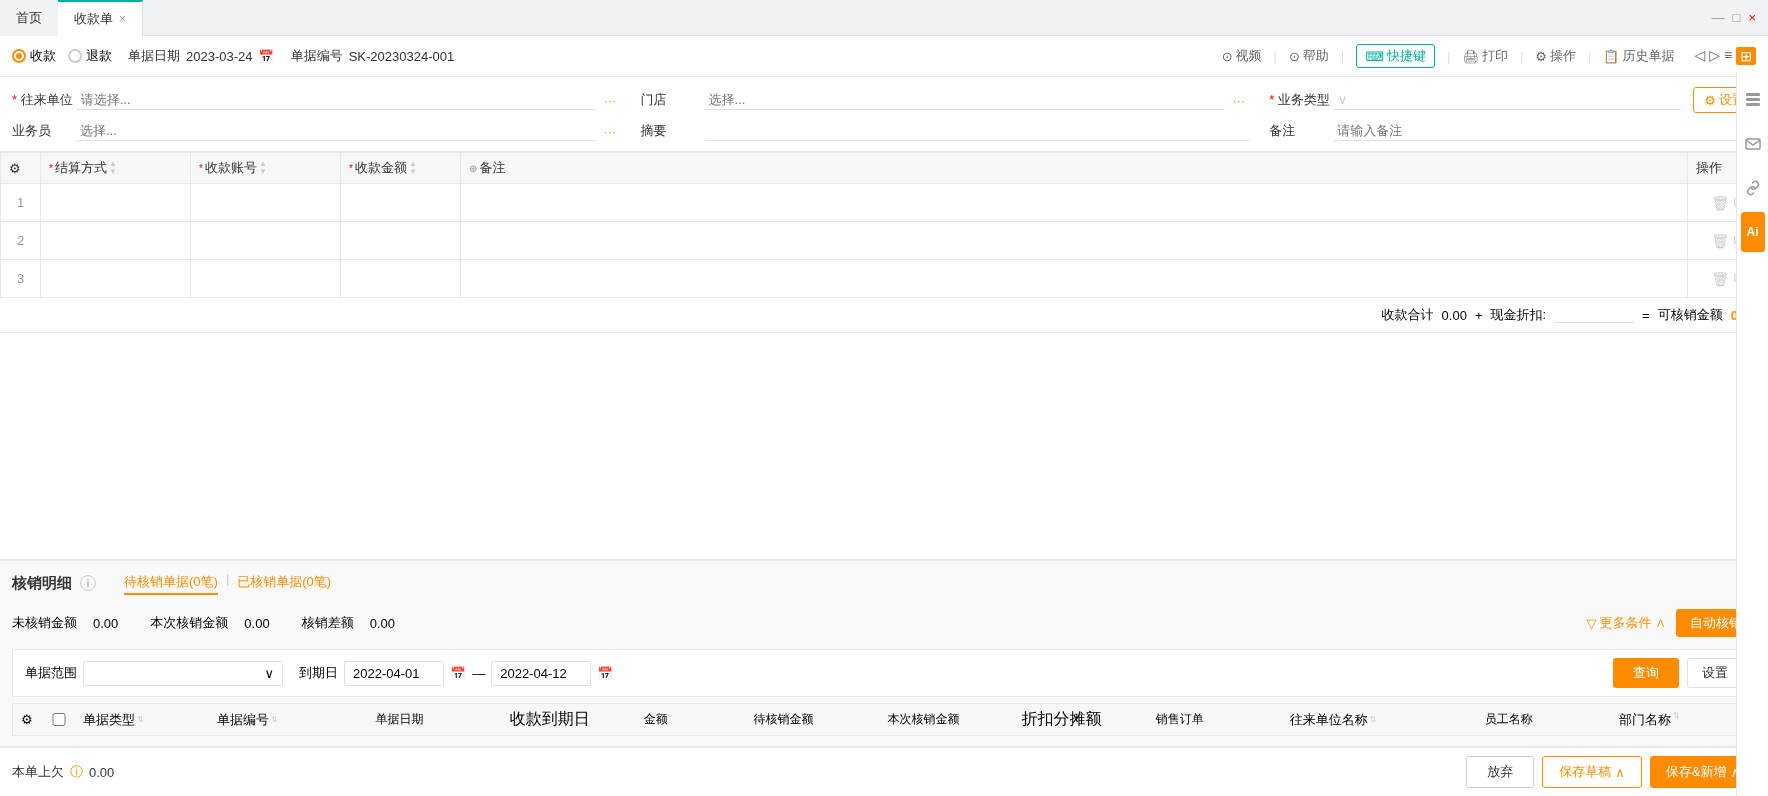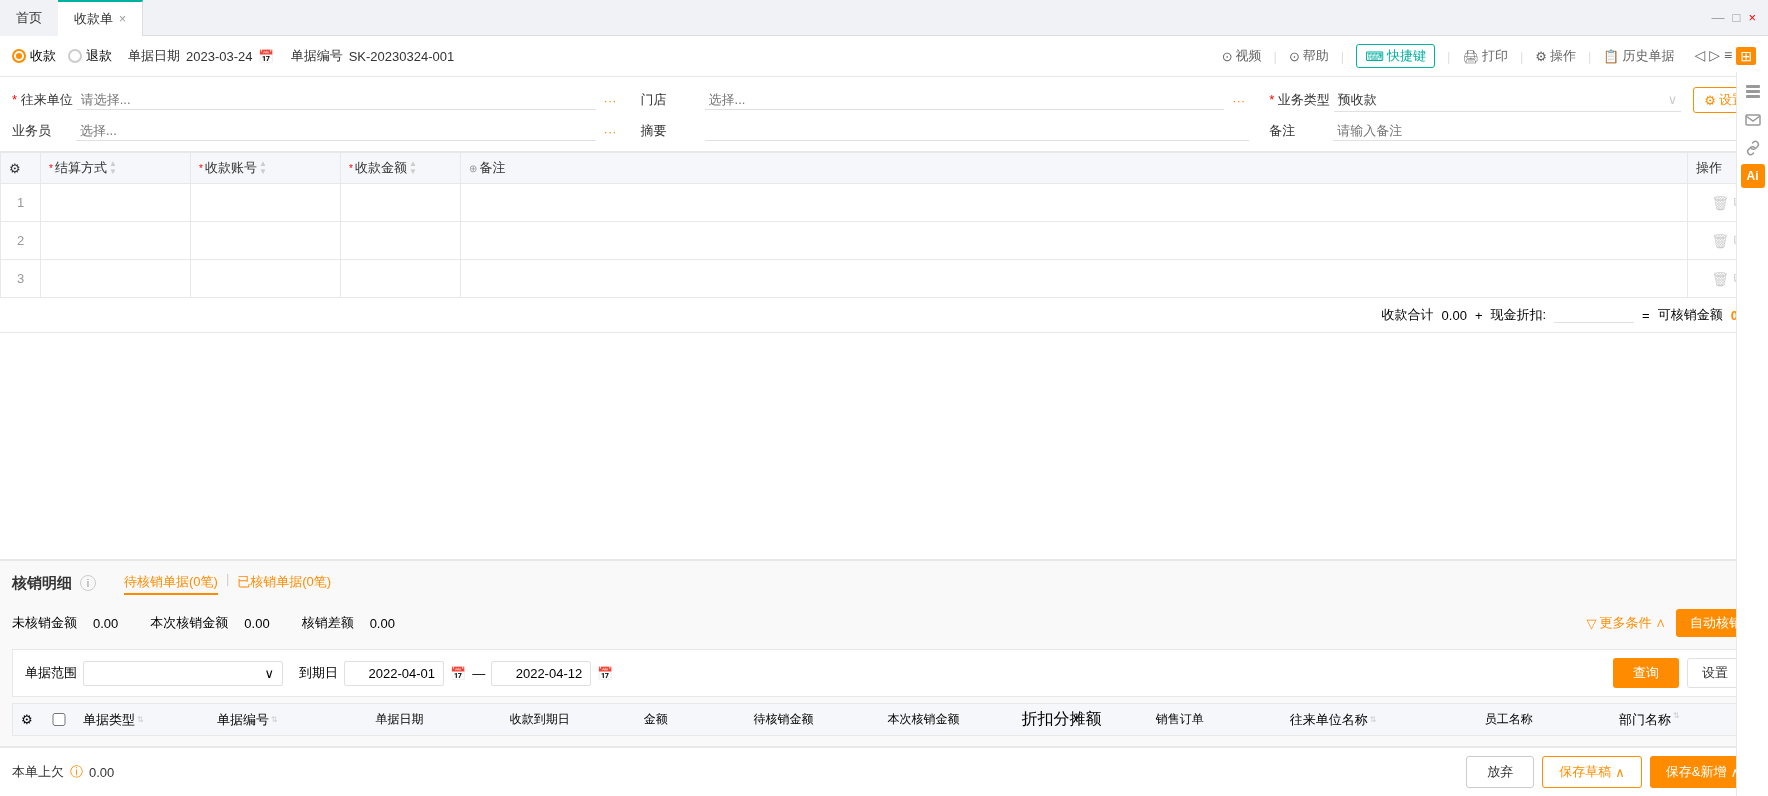--- a/index.html
+++ b/index.html
@@ -74,37 +74,37 @@
     .verify-info-icon { width: 16px; height: 16px; border-radius: 50%; border: 1px solid #ccc; color: #999; display: inline-flex; align-items: center; justify-content: center; font-size: 11px; cursor: pointer; }
     .verify-tabs { display: flex; gap: 8px; }
     .verify-tab { color: #ff8c00; cursor: pointer; border-bottom: 2px solid transparent; padding: 2px 0; font-size: 13px; }
     .verify-tab.active { border-bottom-color: #ff8c00; margin-left: 20px; }
     .verify-stats { display: flex; align-items: center; gap: 16px; padding: 6px 0; }
     .more-filters-btn { color: #ff8c00; cursor: pointer; display: flex; align-items: center; gap: 3px; }
     .auto-clear-btn { background: #ff8c00; color: #fff; border: none; padding: 5px 14px; border-radius: 3px; cursor: pointer; }
     .verify-filters-right { margin-left: auto; display: flex; align-items: center; gap: 8px; }
     .filter-field { display: flex; align-items: center; gap: 6px; }
     .filter-select { border: 1px solid #e0e0e0; padding: 4px 8px; border-radius: 2px; display: flex; align-items: center; gap: 4px; min-width: 120px; cursor: pointer; }
-    .filter-date-input { border: 1px solid #e0e0e0; padding: 4px 8px; border-radius: 2px; width: 100px; text-align: right; }
+    .filter-date-input { border: 1px solid #e0e0e0; padding: 4px 8px; border-radius: 2px; width: 100px; }
     .filter-cal-icon { color: #ccc; cursor: pointer; }
     .query-btn { background: #ff8c00; color: #fff; border: none; padding: 5px 20px; border-radius: 3px; cursor: pointer; }
     .settings-sm-btn { border: 1px solid #e0e0e0; padding: 5px 14px; border-radius: 3px; cursor: pointer; color: #333; background: #fff; }
 
     
     .bottom-bar { display: flex; align-items: center; padding: 8px 12px; border-top: 1px solid #e8e8e8; background: #fff; flex-shrink: 0; gap: 12px; }
     .bottom-stat { display: flex; align-items: center; gap: 6px; color: #333; }
     .bottom-stat-icon { color: #ff8c00; cursor: pointer; }
     .bottom-actions { margin-left: auto; display: flex; gap: 8px; }
     .btn-abandon { border: 1px solid #ccc; background: #fff; color: #333; padding: 6px 20px; border-radius: 3px; cursor: pointer; }
     .btn-save-draft { border: 1px solid #ff8c00; background: #fff; color: #ff8c00; padding: 6px 16px; border-radius: 3px; cursor: pointer; display: flex; align-items: center; gap: 4px; }
     .btn-save-new { background: #ff8c00; color: #fff; border: none; padding: 6px 16px; border-radius: 3px; cursor: pointer; display: flex; align-items: center; gap: 4px; }
 
     
     .right-sidebar { position: absolute; right: 0; top: 36px; width: 32px; display: flex; flex-direction: column; align-items: center; gap: 4px; padding: 8px 4px; background: #fff; border-left: 1px solid #e8e8e8; height: calc(796px - 36px); }
-    .sidebar-icon { width: 24px; height: 24px; display: flex; align-items: center; justify-content: center; cursor: pointer; color: #999; font-size: 14px; }
+    .sidebar-icon { width: 24px; height: 40px; display: flex; align-items: center; justify-content: center; cursor: pointer; color: #999; font-size: 14px; }
     .sidebar-icon.active { background: #ff8c00; color: #fff; border-radius: 2px; }
     .filter-container { padding: 0 12px; }
   </style>
 </head>
 <body>
 
 <div class="tab-bar">
   <div class="tab-home">首页</div>
   <div class="tab-active">
     <span>收款单</span>
@@ -192,21 +192,20 @@
 
       <div class="form-field" style="flex:2.5; margin-left:20px;">
         <span class="form-label">门店</span>
         <input class="form-input" type="text" placeholder="选择..." style="">
         <span class="more-btn">···</span>
       </div>
 
       <div class="form-field" style="flex:2; margin-left:20px;">
         <span class="form-label required">业务类型</span>
         <div class="form-select" style="flex:1;">
-          <span class="form-select-text">预收款</span>
           <span class="form-select-arrow">∨</span>
         </div>
         <div class="settings-btn">
           <span>⚙</span>
           <span>设置</span>
         </div>
       </div>
     </div>
     <div class="form-row">
 
@@ -388,21 +387,21 @@
       <input type="checkbox" style="width: 20px; margin-right: 8px;">
       <span style="flex:1; min-width:80px; padding:0 6px; font-size:12px; display:flex; align-items:center; gap:2px;">
         <span>单据类型</span>
         <span style="font-size:8px; color:#ccc;">⇅</span>
       </span>
       <span style="flex:1.2; min-width:90px; padding:0 6px; font-size:12px; display:flex; align-items:center; gap:2px;">
         <span>单据编号</span>
         <span style="font-size:8px; color:#ccc;">⇅</span>
       </span>
       <span style="flex:1; min-width:80px; padding:0 6px; font-size:12px;">单据日期</span>
-      <span style="flex:1; min-width:80px; padding:0 6px; font-size:12px;">收款到期日</span>
+      <span style="flex:1; min-width:80px; padding:0 6px; font-size:16px;">收款到期日</span>
       <span style="flex:0.8; min-width:60px; padding:0 6px; font-size:12px;">金额</span>
       <span style="flex:1; min-width:80px; padding:0 6px; font-size:12px;">待核销金额</span>
       <span style="flex:1; min-width:80px; padding:0 6px; font-size:12px;">本次核销金额</span>
       <span style="flex:1; min-width:80px; padding:0 6px; font-size:16px;">折扣分摊额</span>
       <span style="flex:1; min-width:80px; padding:0 6px; font-size:12px;">销售订单</span>
       <span style="flex:1.5; min-width:100px; padding:0 6px; font-size:12px; display:flex; align-items:center; gap:2px;">
         <span>往来单位名称</span>
         <span style="font-size:8px; color:#ccc;">⇅</span>
       </span>
       <span style="flex:1; min-width:70px; padding:0 6px; font-size:12px;">员工名称</span>

